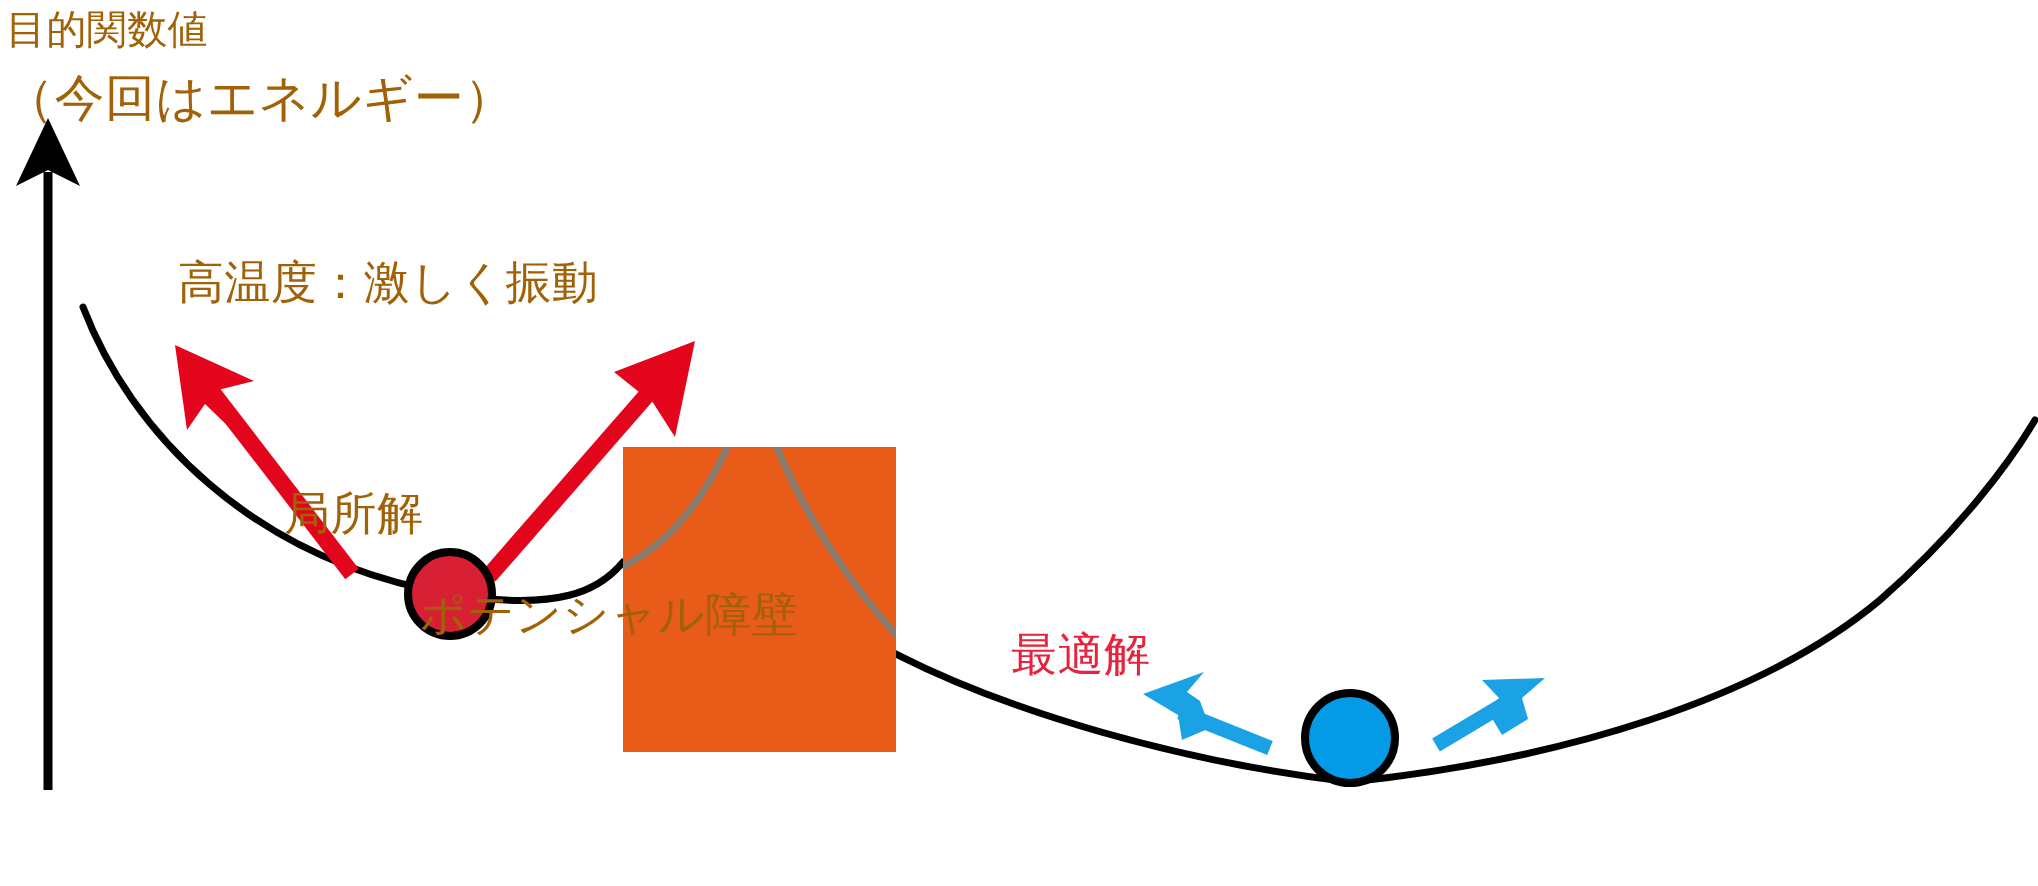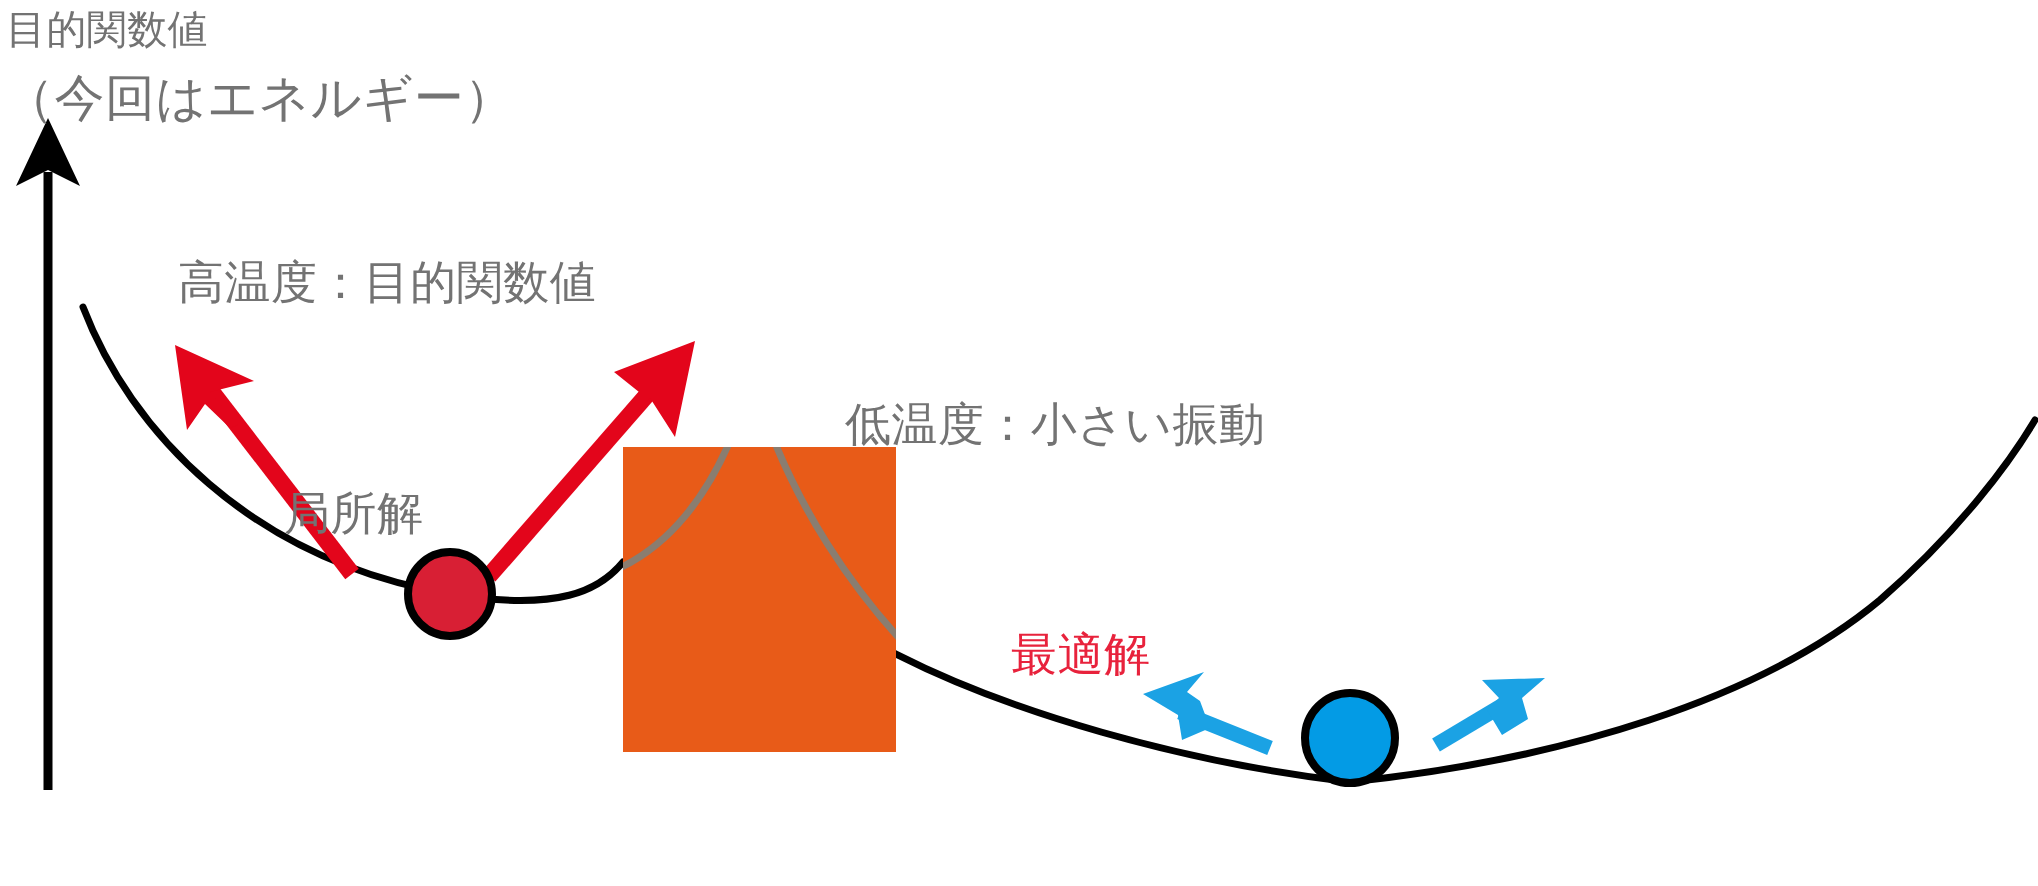--- a/index.html
+++ b/index.html
@@ -20,21 +20,21 @@
   #stage svg.layer {
     position: absolute;
     left: 0;
     top: 0;
     width: 2038px;
     height: 886px;
   }
   .lbl {
     position: absolute;
     white-space: nowrap;
-    color: #737373;
+    color: #a16207;
     line-height: 1.05;
     letter-spacing: 0.01em;
   }
   .axis-title-1 { left: 6px;  top: 8px;   font-size: 40px; }
   .axis-title-2 { left: 4px;  top: 72px;  font-size: 50px; text-align: right; }
   .lbl-hot      { left: 178px; top: 258px; font-size: 46px; }
   .lbl-local    { left: 284px; top: 490px; font-size: 46px; font-family: Liberation Serif, serif; }
   .lbl-barrier  { left: 420px; top: 590px; font-size: 46px; }
   .lbl-cold     { left: 845px; top: 400px; font-size: 46px; }
   .lbl-optimum  { left: 963px; top: 630px; font-size: 46px; margin-left: 48px; }
@@ -114,22 +114,22 @@
     <circle cx="450" cy="594" r="42" fill="#d81f34" stroke="#000000" stroke-width="8"></circle>
 
     <circle cx="1350" cy="738" r="45" fill="#039be5" stroke="#000000" stroke-width="8"></circle>
 
   </svg>
 
   <div class="lbl axis-title-1">目的関数値</div>
 
   <div class="lbl axis-title-2">（今回はエネルギー）</div>
 
-  <div class="lbl lbl-hot">高温度：目的関数値</div>
+  <div class="lbl lbl-hot">高温度：激しく振動</div>
 
   <div class="lbl lbl-local">局所解</div>
 
+  <div class="lbl lbl-barrier">ポテンシャル障壁</div>
 
-  <div class="lbl lbl-cold">低温度：小さい振動</div>
 
   <div class="lbl lbl-optimum red-text">最適解</div>
 
 </div>
 
 </body></html>

